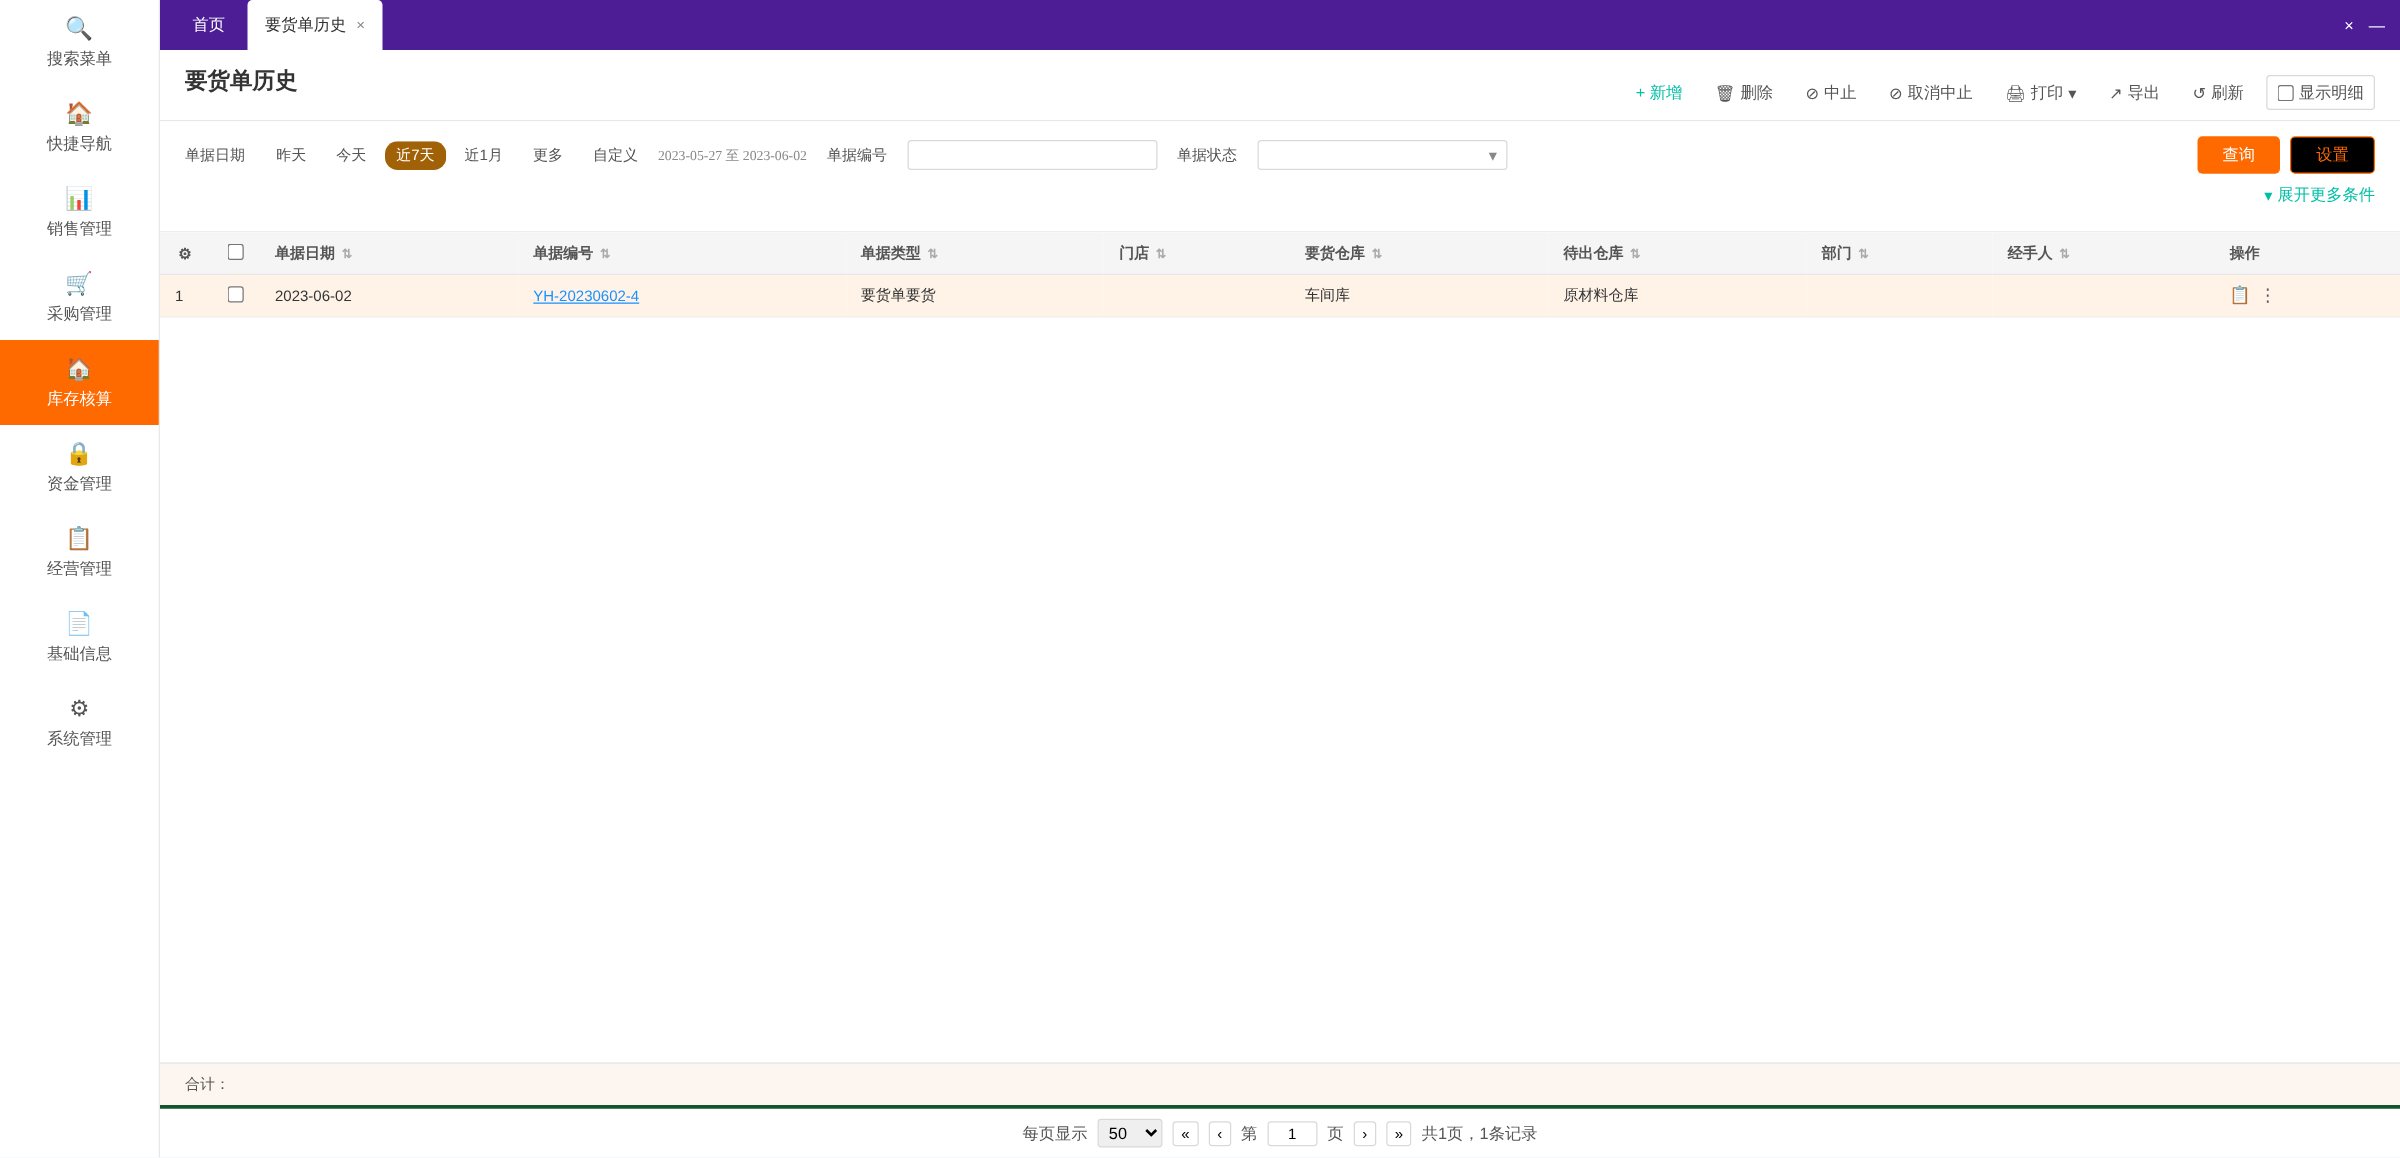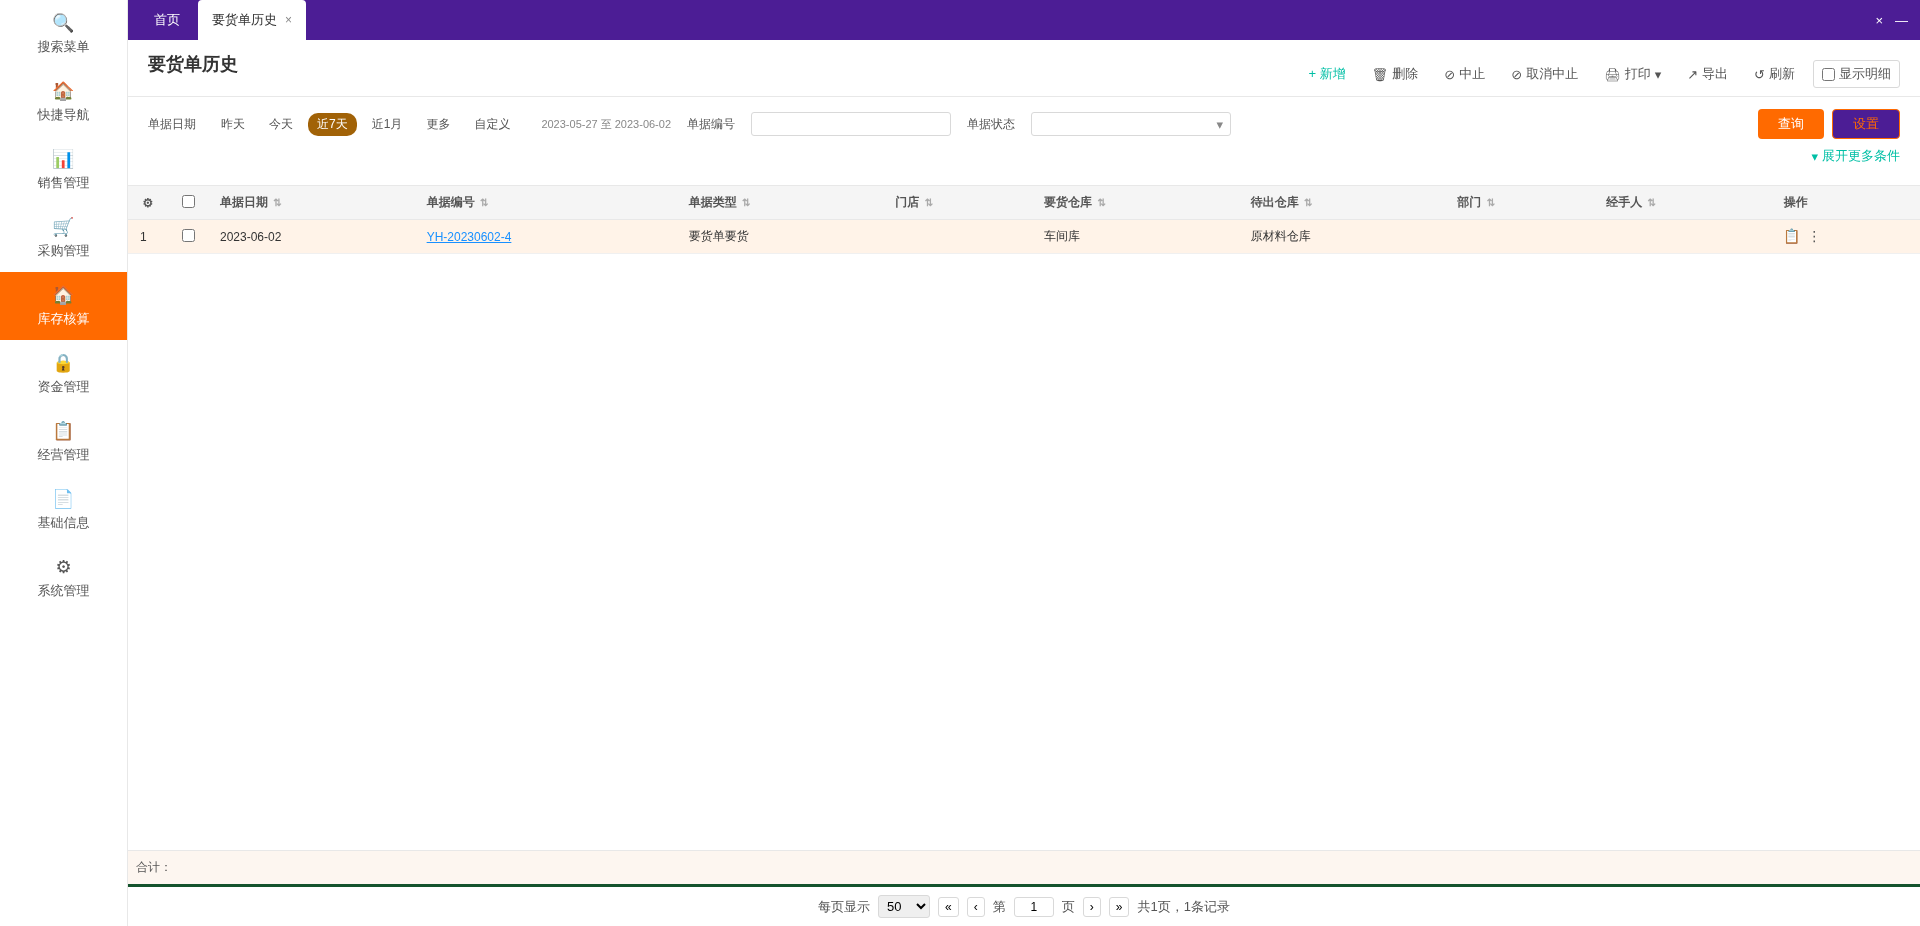--- a/index.html
+++ b/index.html
@@ -109,21 +109,21 @@
     .btn-orange {
       background: #ff6a00;
       color: #fff;
       border: none;
       padding: 6px 20px;
       border-radius: 4px;
       cursor: pointer;
       font-size: 13px;
     }
     .btn-orange-outline {
-      background: #4c1d95;
+      background: #000000;
       color: #ff6a00;
       border: 1px solid #ff6a00;
       padding: 5px 20px;
       border-radius: 4px;
       cursor: pointer;
       font-size: 13px;
     }
     .display-detail-btn {
       display: flex;
       align-items: center;
@@ -160,21 +160,21 @@
       cursor: pointer;
       color: #555;
       font-size: 12px;
       border: 1px solid transparent;
     }
     .date-btn.active {
       background: #a16207;
       color: #fff;
       border-radius: 10px;
     }
-    .date-range { font-size: 11px; color: #888; margin-left: 16px; }
+    .date-range { font-size: 11px; color: #888; margin-left: 1px; font-family: Liberation Serif, serif; }
     .filter-input {
       border: 1px solid #d9d9d9;
       border-radius: 3px;
       padding: 4px 8px;
       width: 200px;
       font-size: 12px;
       outline: none;
     }
     .filter-select {
       border: 1px solid #d9d9d9;
@@ -243,21 +243,21 @@
     .action-icon { cursor: pointer; color: #555; font-size: 14px; }
 
     
     .settings-col { width: 40px; text-align: center; }
     .checkbox-col { width: 40px; text-align: center; }
 
     
     .table-footer {
       background: #fdf6f0;
       border-top: 1px solid #e8e8e8;
-      padding: 8px 8px;
+      padding: 8px 20px;
       display: flex;
       align-items: center;
     }
     .summary-label { color: #555; font-size: 12px; }
 
     
     .pagination {
       background: #fff;
       border-top: 3px solid #14532d;
       padding: 8px 20px;

